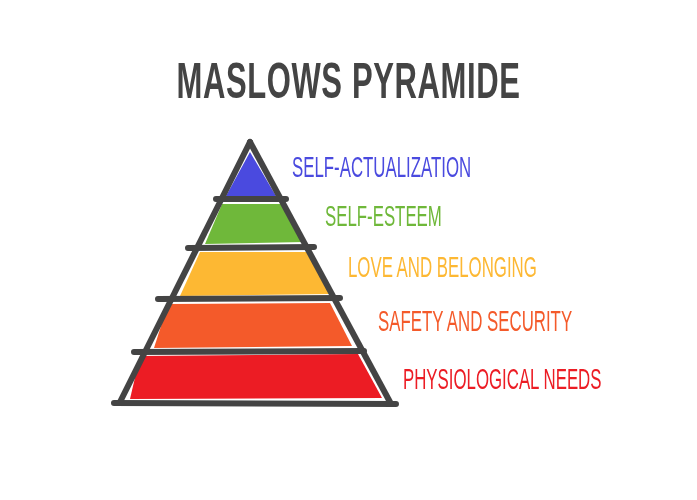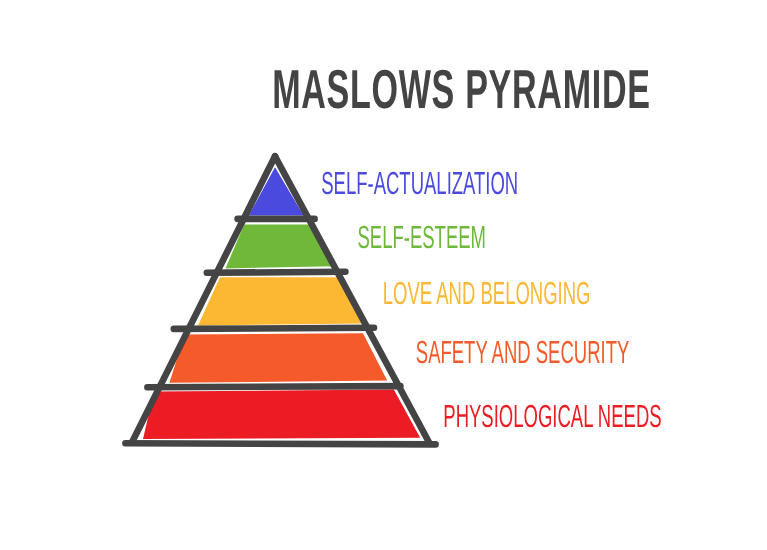--- a/index.html
+++ b/index.html
@@ -1,18 +1,18 @@
 <!DOCTYPE html>
 <html><head>
 <meta charset="utf-8">
 <style>
   html, body { margin: 0; padding: 0; background: #ffffff; }
   body { width: 697px; height: 500px; position: relative; overflow: hidden; font-family: "Liberation Sans", sans-serif; }
   .title {
-    position: absolute; left: 0; top: 52px; width: 697px; text-align: right;
+    position: absolute; left: 0; top: 52px; width: 697px; text-align: center;
     font-family: "Liberation Sans", sans-serif; font-weight: bold; font-size: 50px; color: #444444;
     letter-spacing: 1px;
   }
   .title span { display: inline-block; transform: scaleX(0.62); transform-origin: center; }
   svg.pyr { position: absolute; left: 0; top: 0; }
   .lbl {
     position: absolute; font-family: "Liberation Sans", sans-serif; font-size: 29px; line-height: 34px;
     white-space: nowrap; transform: scaleX(0.58); transform-origin: left center;
   }
 </style>

